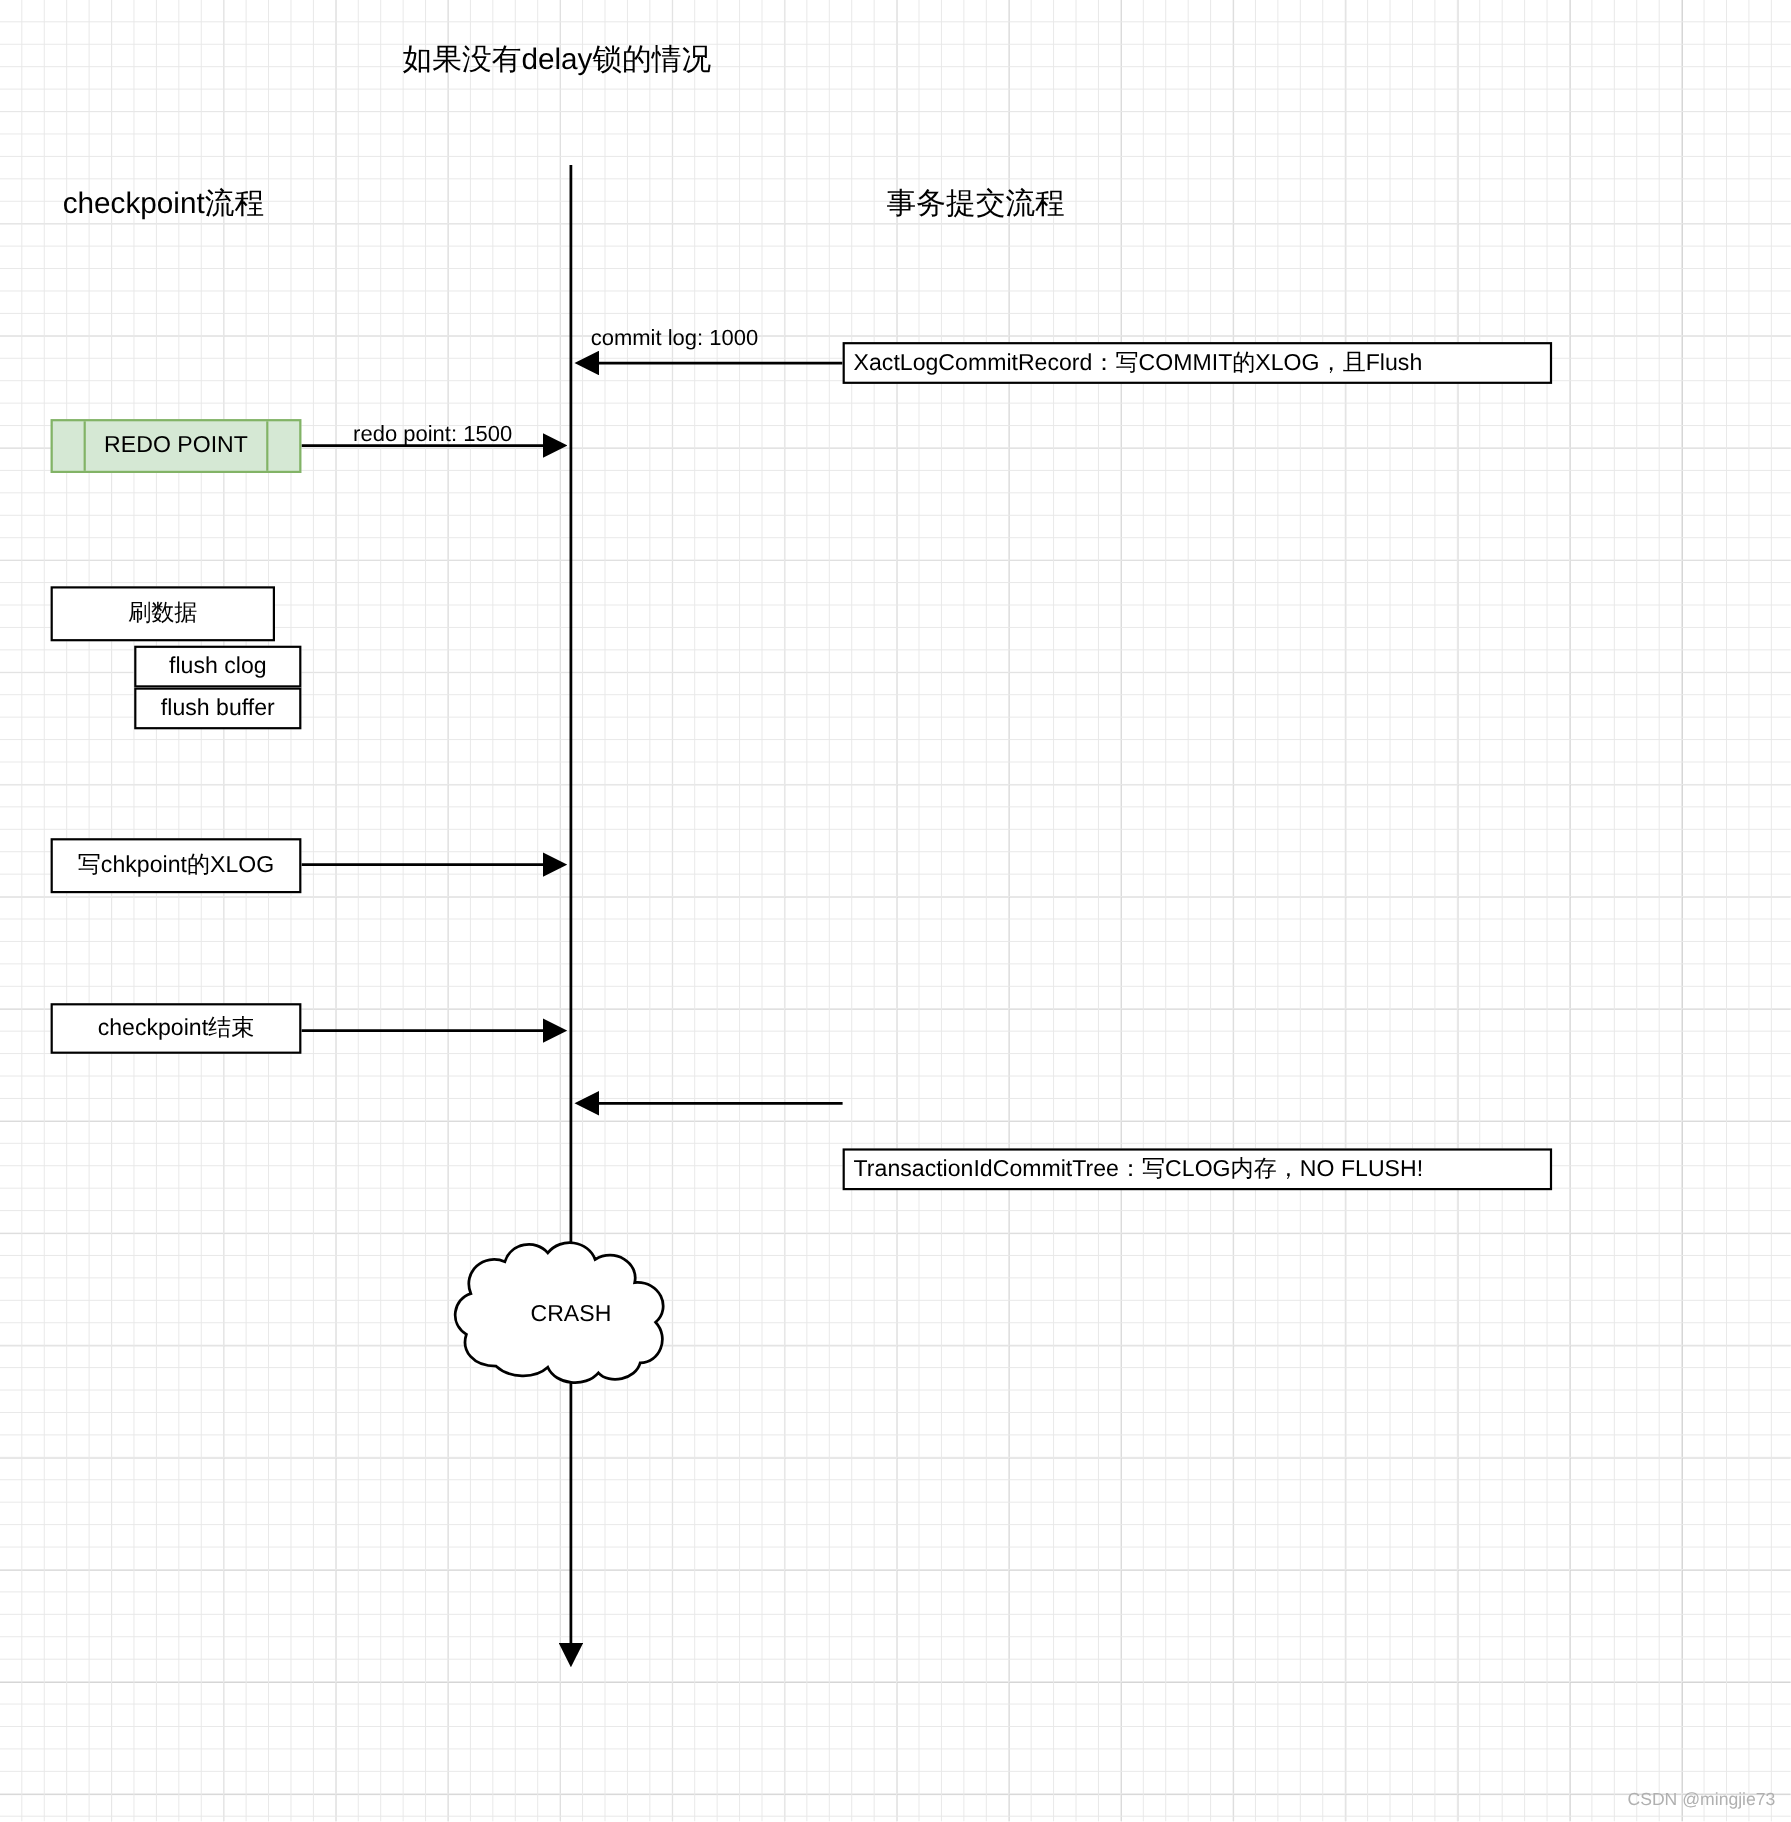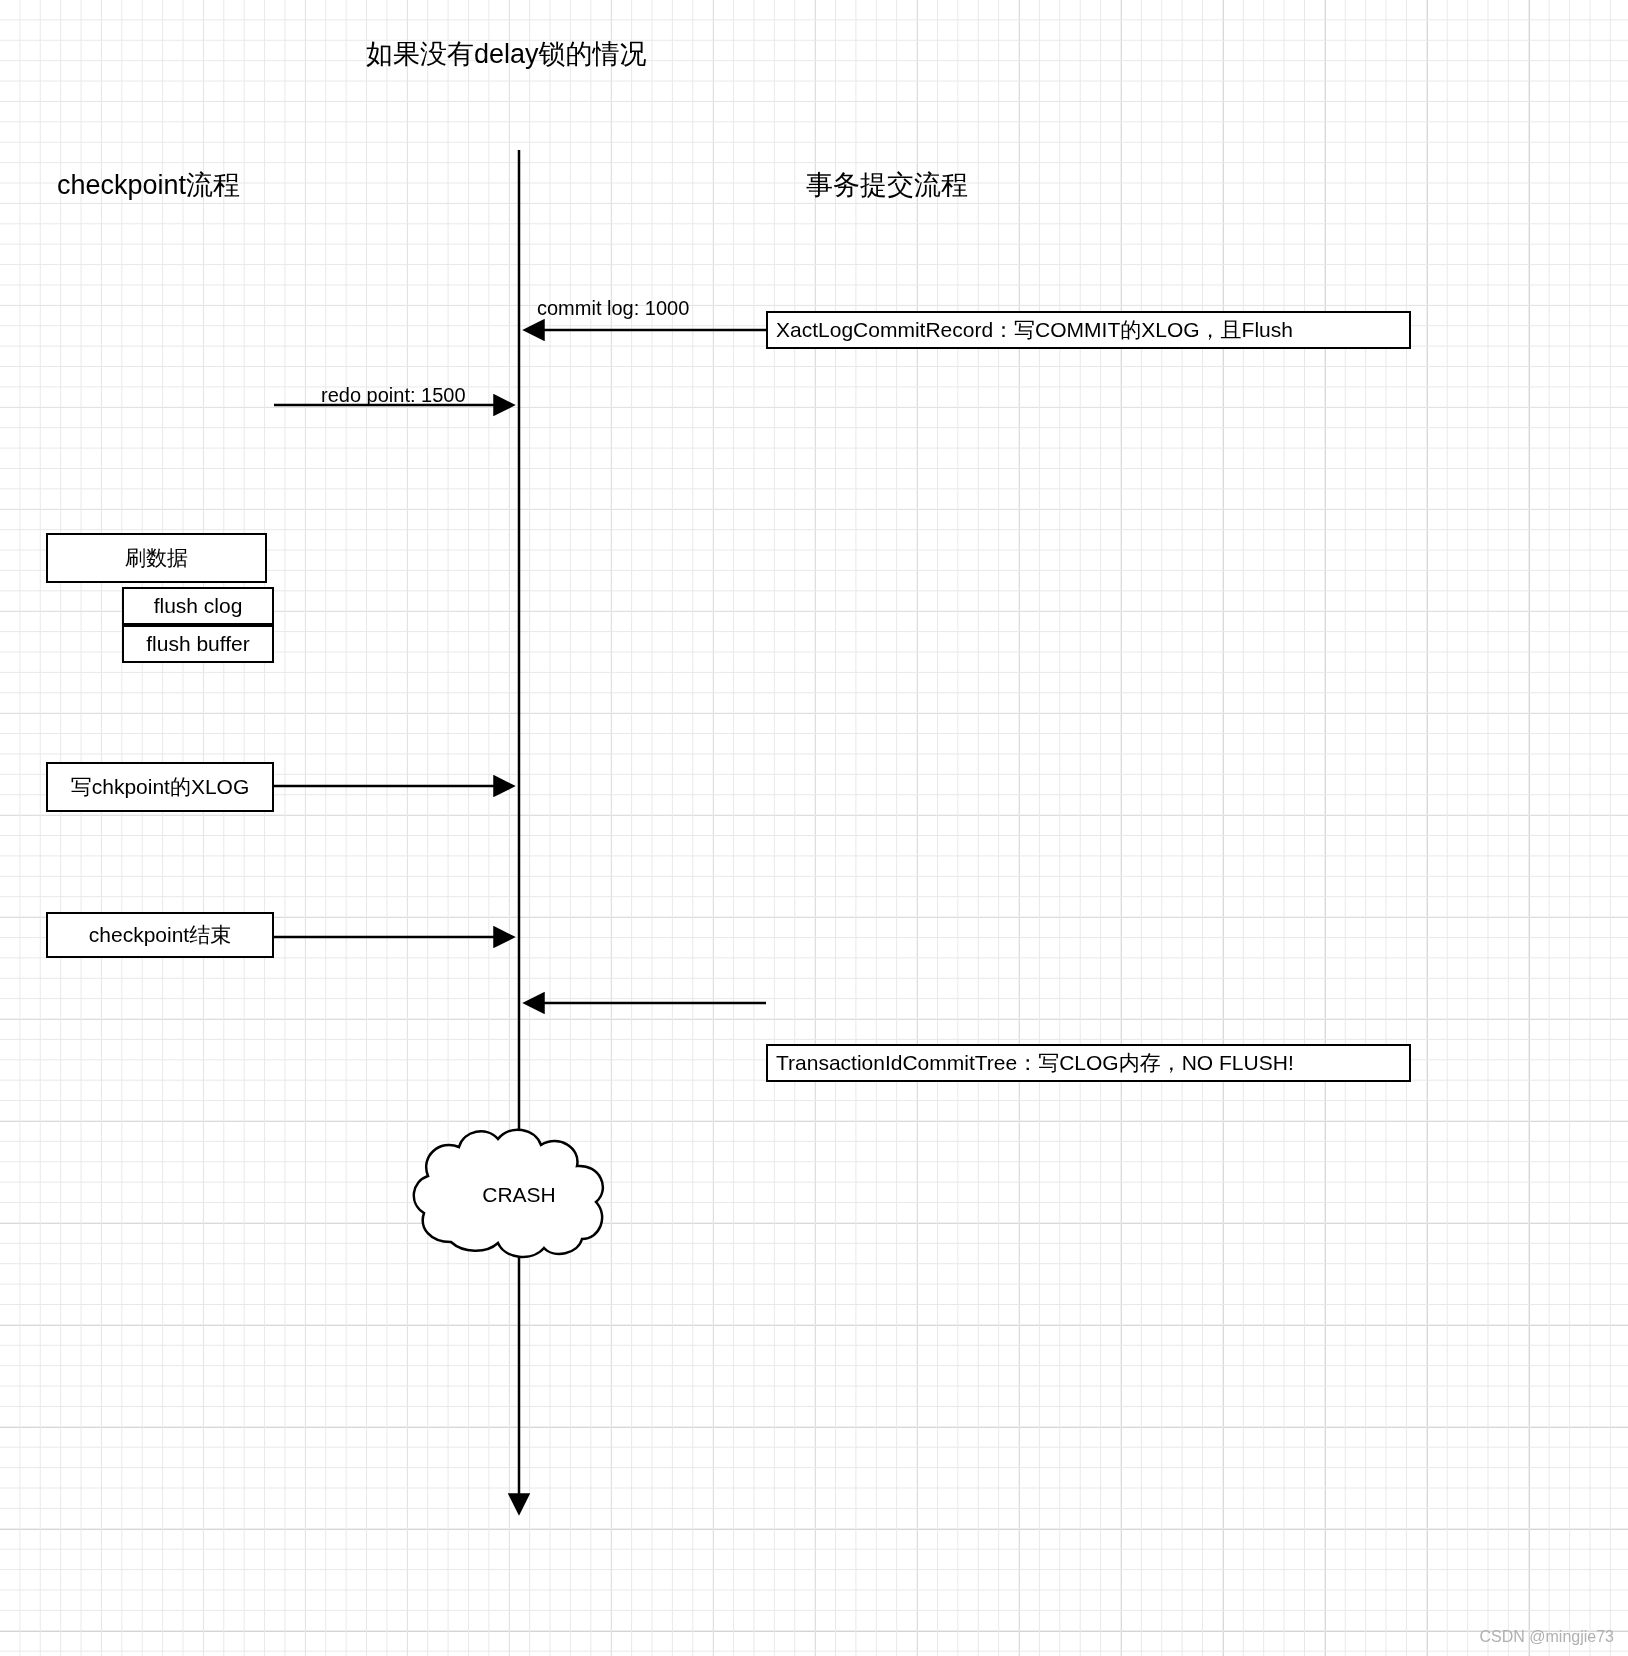--- a/index.html
+++ b/index.html
@@ -186,22 +186,27 @@
   <div class="title">如果没有delay锁的情况</div>
 
   <div class="lane-header" id="lane-header-left">checkpoint流程</div>
   <div class="lane-header" id="lane-header-right">事务提交流程</div>
 
   <div class="edge-label" style="left:537px; top:281px;">commit log: 1000</div>
   <div class="edge-label" style="left:321px; top:368px;">redo point: 1500</div>
 
   <div class="node msg-box" style="left:766px; top:311px; width:645px; height:38px;">XactLogCommitRecord：写COMMIT的XLOG，且Flush</div>
 
-
-  <div class="node plain-box" style="left:46px; top:533px; width:221px; height:50px;">刷数据</div>
+  <div class="node" id="node-redo-point" style="left:46px; top:381px; width:228px; height:49px;">
+    <span class="bar bar-l"></span>
+    <span class="bar bar-r"></span>
+    <span class="rp-label">REDO POINT</span>
+  </div>
+
+  <div class="node plain-box" style="left:46px; top:533px; width:204px; height:50px;">刷数据</div>
 
   <div class="node plain-box" style="left:122px; top:587px; width:152px; height:38px;">flush clog</div>
 
   <div class="node plain-box" style="left:122px; top:625px; width:152px; height:38px;">flush buffer</div>
 
   <div class="node plain-box" style="left:46px; top:762px; width:228px; height:50px;">写chkpoint的XLOG</div>
 
   <div class="node plain-box" style="left:46px; top:912px; width:228px; height:46px;">checkpoint结束</div>
 
   <div class="node msg-box" style="left:766px; top:1044px; width:645px; height:38px;">TransactionIdCommitTree：写CLOG内存，NO FLUSH!</div>

